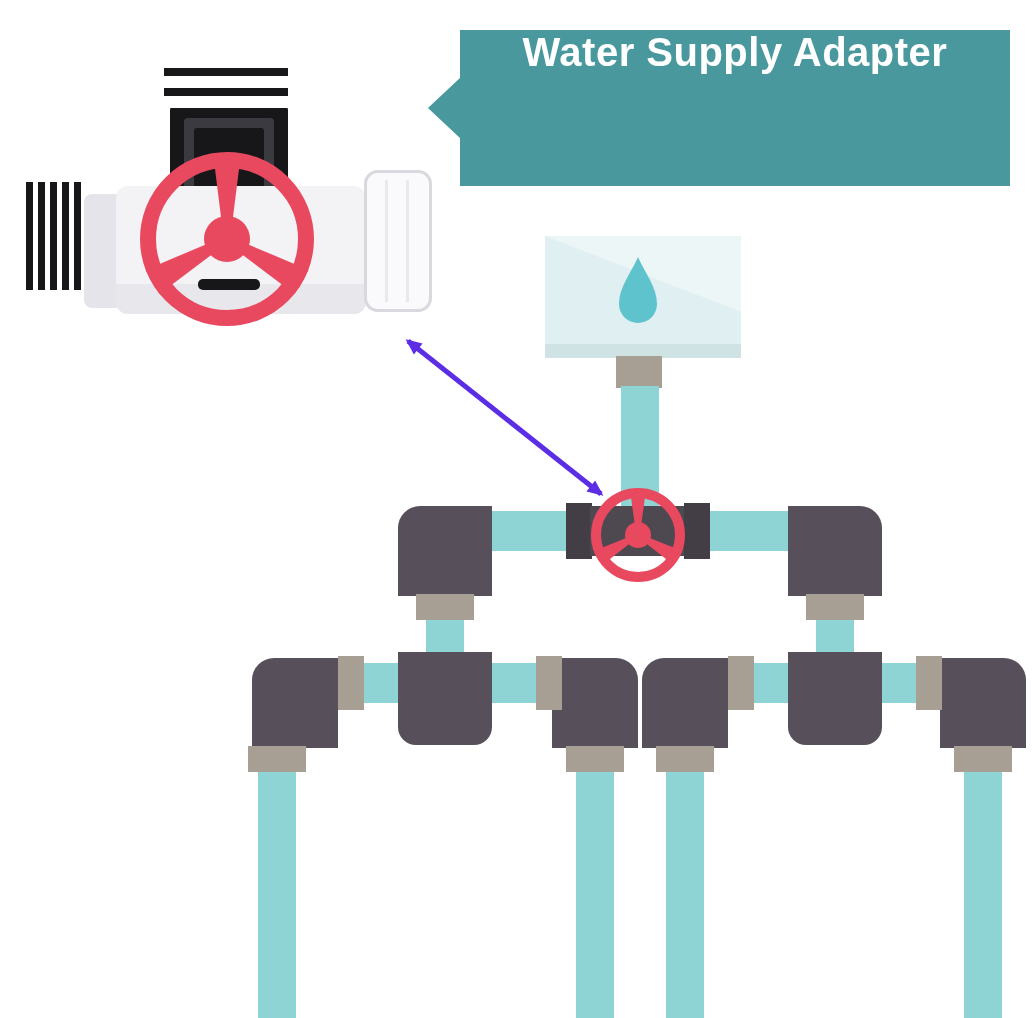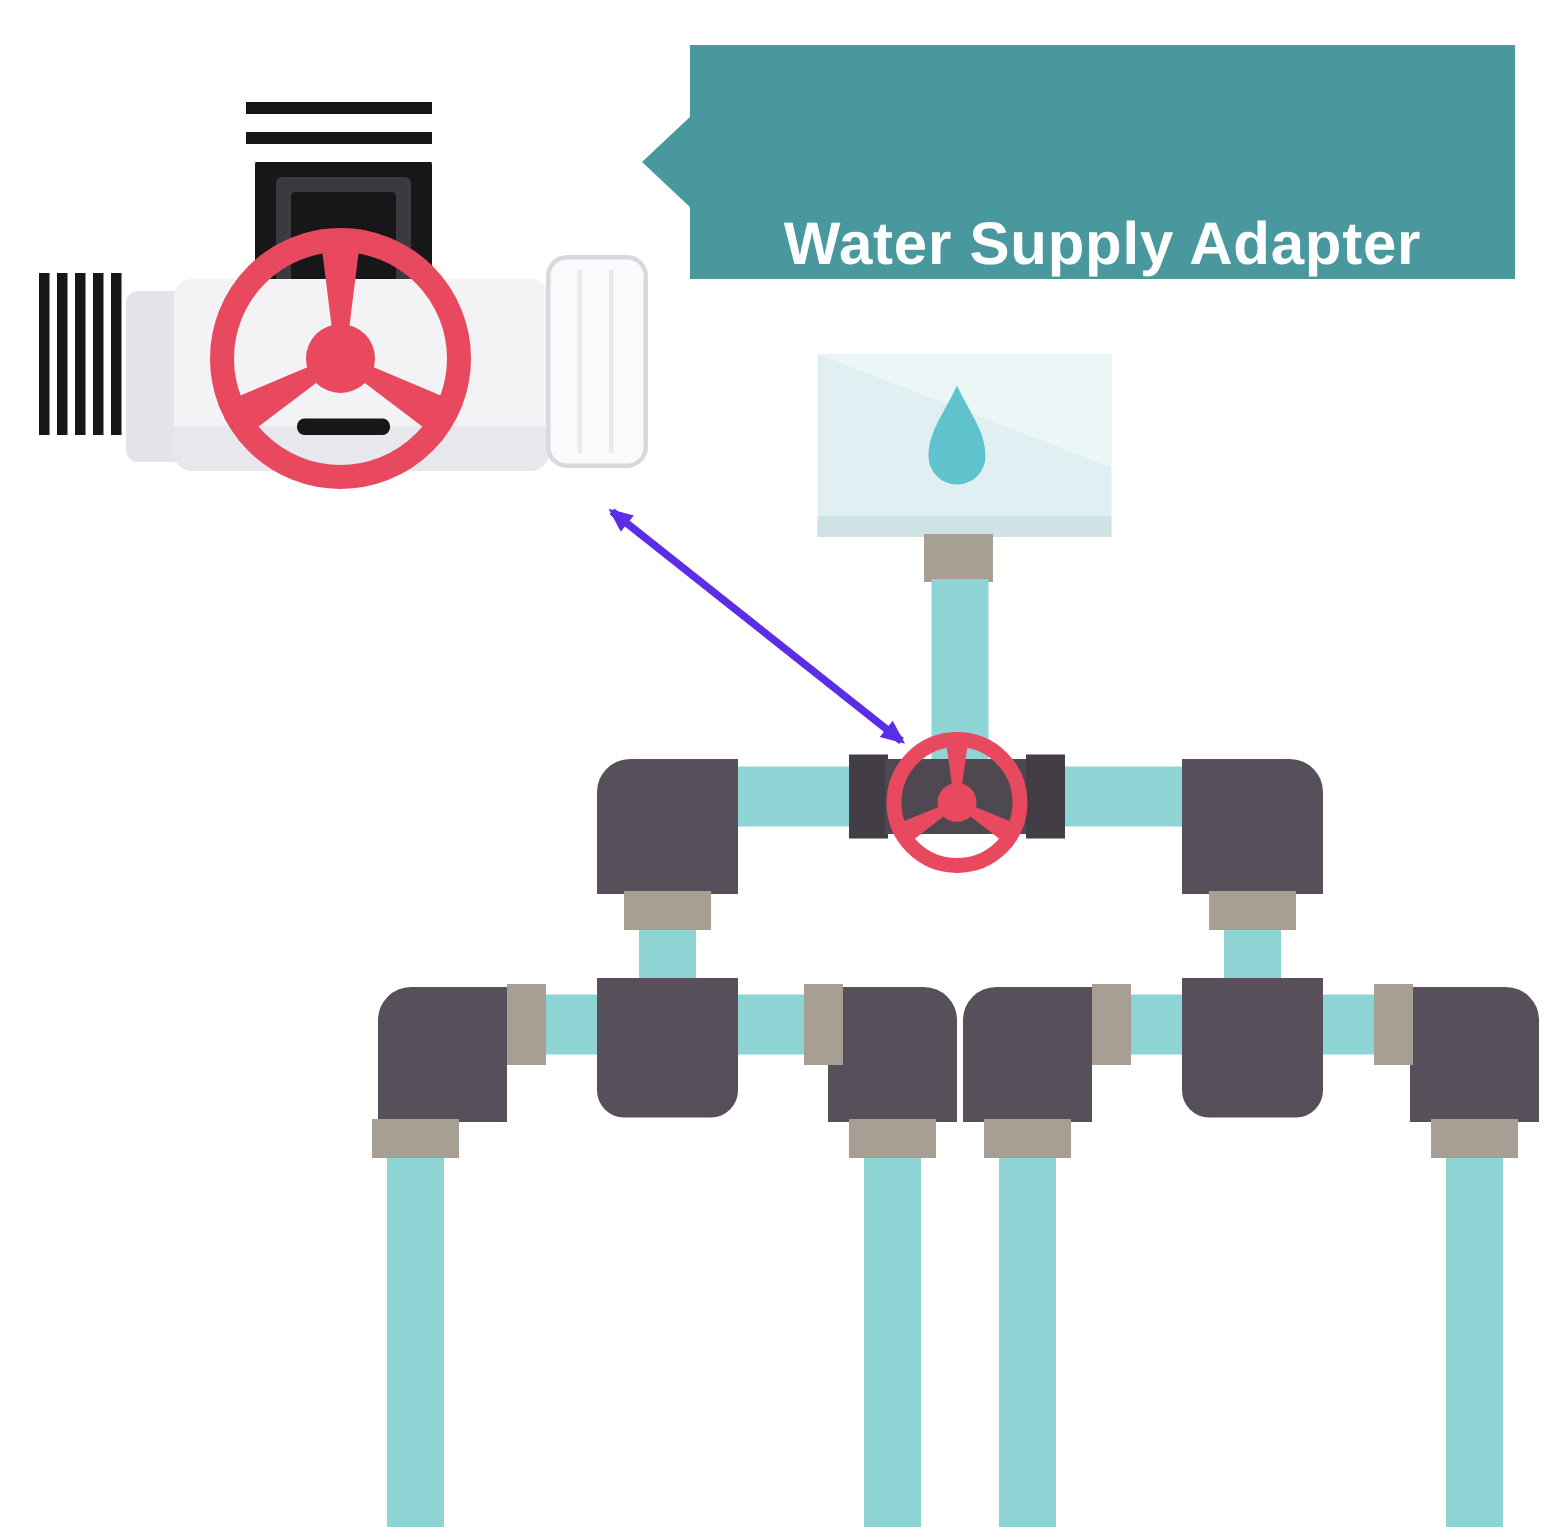--- a/index.html
+++ b/index.html
@@ -9,21 +9,21 @@
   .pipe{background:var(--pipe-teal,#8ed4d5);}
   .fit{background:var(--fitting-dark,#57505a);}
   .band{background:var(--coupling-dark,#433d46);}
   .collar{background:var(--collar-beige,#a79e94);}
   .elbow-tl{border-top-left-radius:22px;}
   .elbow-tr{border-top-right-radius:22px;}
   .tee{border-bottom-left-radius:18px;border-bottom-right-radius:18px;}
 
   
   .banner{position:absolute;left:460px;top:30px;width:550px;height:156px;
-          background:var(--banner-teal,#48989e);display:flex;align-items:flex-end;justify-content:center;}
+          background:var(--banner-teal,#48989e);display:flex;align-items:flex-start;justify-content:center;}
   .banner-label{color:var(--text-white,#ffffff);font-size:40px;font-weight:700;letter-spacing:.5px;}
   .banner-pointer{position:absolute;left:-32px;top:50%;transform:translateY(-50%);width:0;height:0;
           border-top:31px solid transparent;border-bottom:31px solid transparent;
           border-right:33px solid var(--banner-teal,#48989e);}
 
   
   .metal-white{background:var(--metal-white,#f3f3f6);}
   .metal-light{background:var(--metal-light,#e4e4ea);}
   .metal-dark{background:var(--metal-dark,#17171a);}
   .stem-stripes{background:repeating-linear-gradient(180deg,#ffffff 0 12px,var(--metal-dark,#17171a) 12px 20px);}

